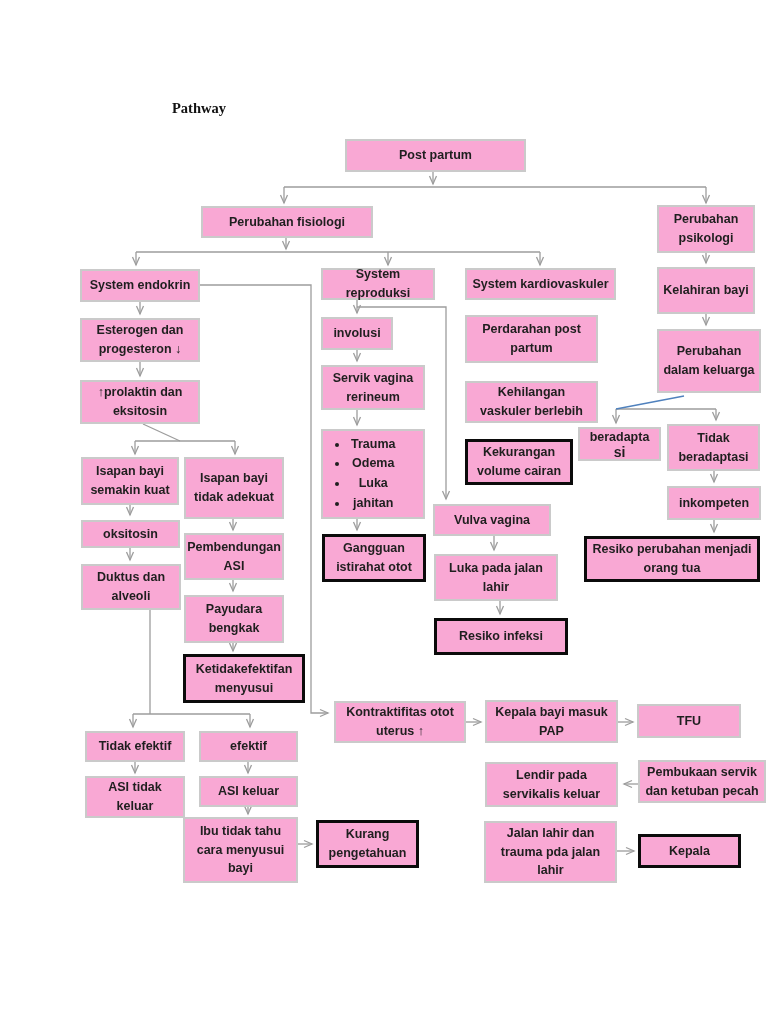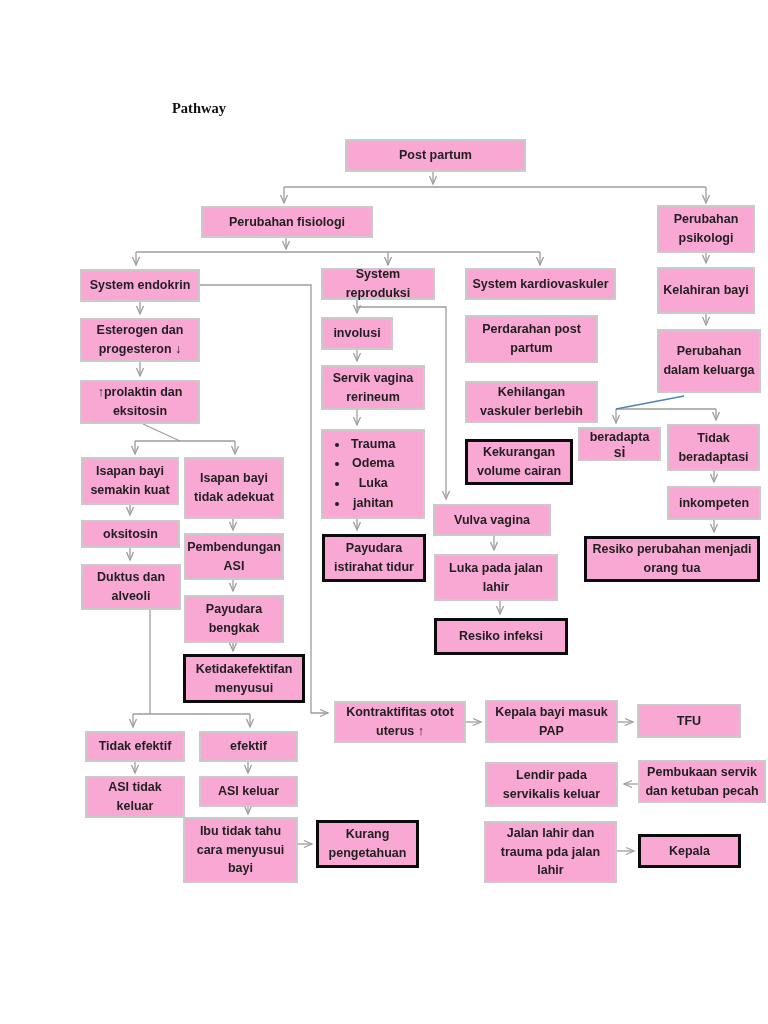--- a/index.html
+++ b/index.html
@@ -120,21 +120,21 @@
   </div>
   <div class="node em" style="left:437px;top:439px;width:108px;height:46px">Kekurangan volume cairan</div>
 
   <div class="node" style="left:53px;top:457px;width:98px;height:48px">Isapan bayi semakin kuat</div>
   <div class="node" style="left:156px;top:457px;width:100px;height:62px">Isapan bayi tidak adekuat</div>
   <div class="node" style="left:639px;top:486px;width:94px;height:34px">inkompeten</div>
 
   <div class="node" style="left:53px;top:520px;width:99px;height:28px">oksitosin</div>
   <div class="node" style="left:405px;top:504px;width:118px;height:32px">Vulva vagina</div>
 
-  <div class="node em" style="left:294px;top:534px;width:104px;height:48px">Payudara istirahat tidur</div>
+  <div class="node em" style="left:294px;top:534px;width:104px;height:48px">Gangguan istirahat otot</div>
   <div class="node" style="left:156px;top:533px;width:100px;height:47px">Pembendungan ASI</div>
   <div class="node em" style="left:556px;top:536px;width:176px;height:46px">Resiko perubahan menjadi orang tua</div>
 
   <div class="node" style="left:53px;top:564px;width:100px;height:46px">Duktus dan alveoli</div>
   <div class="node" style="left:406px;top:554px;width:124px;height:47px">Luka pada jalan lahir</div>
   <div class="node" style="left:156px;top:595px;width:100px;height:48px">Payudara bengkak</div>
   <div class="node em" style="left:406px;top:618px;width:134px;height:37px">Resiko infeksi</div>
   <div class="node em" style="left:155px;top:654px;width:122px;height:49px">Ketidakefektifan menyusui</div>
 
   <div class="node" style="left:306px;top:701px;width:132px;height:42px">Kontraktifitas otot uterus ↑</div>

